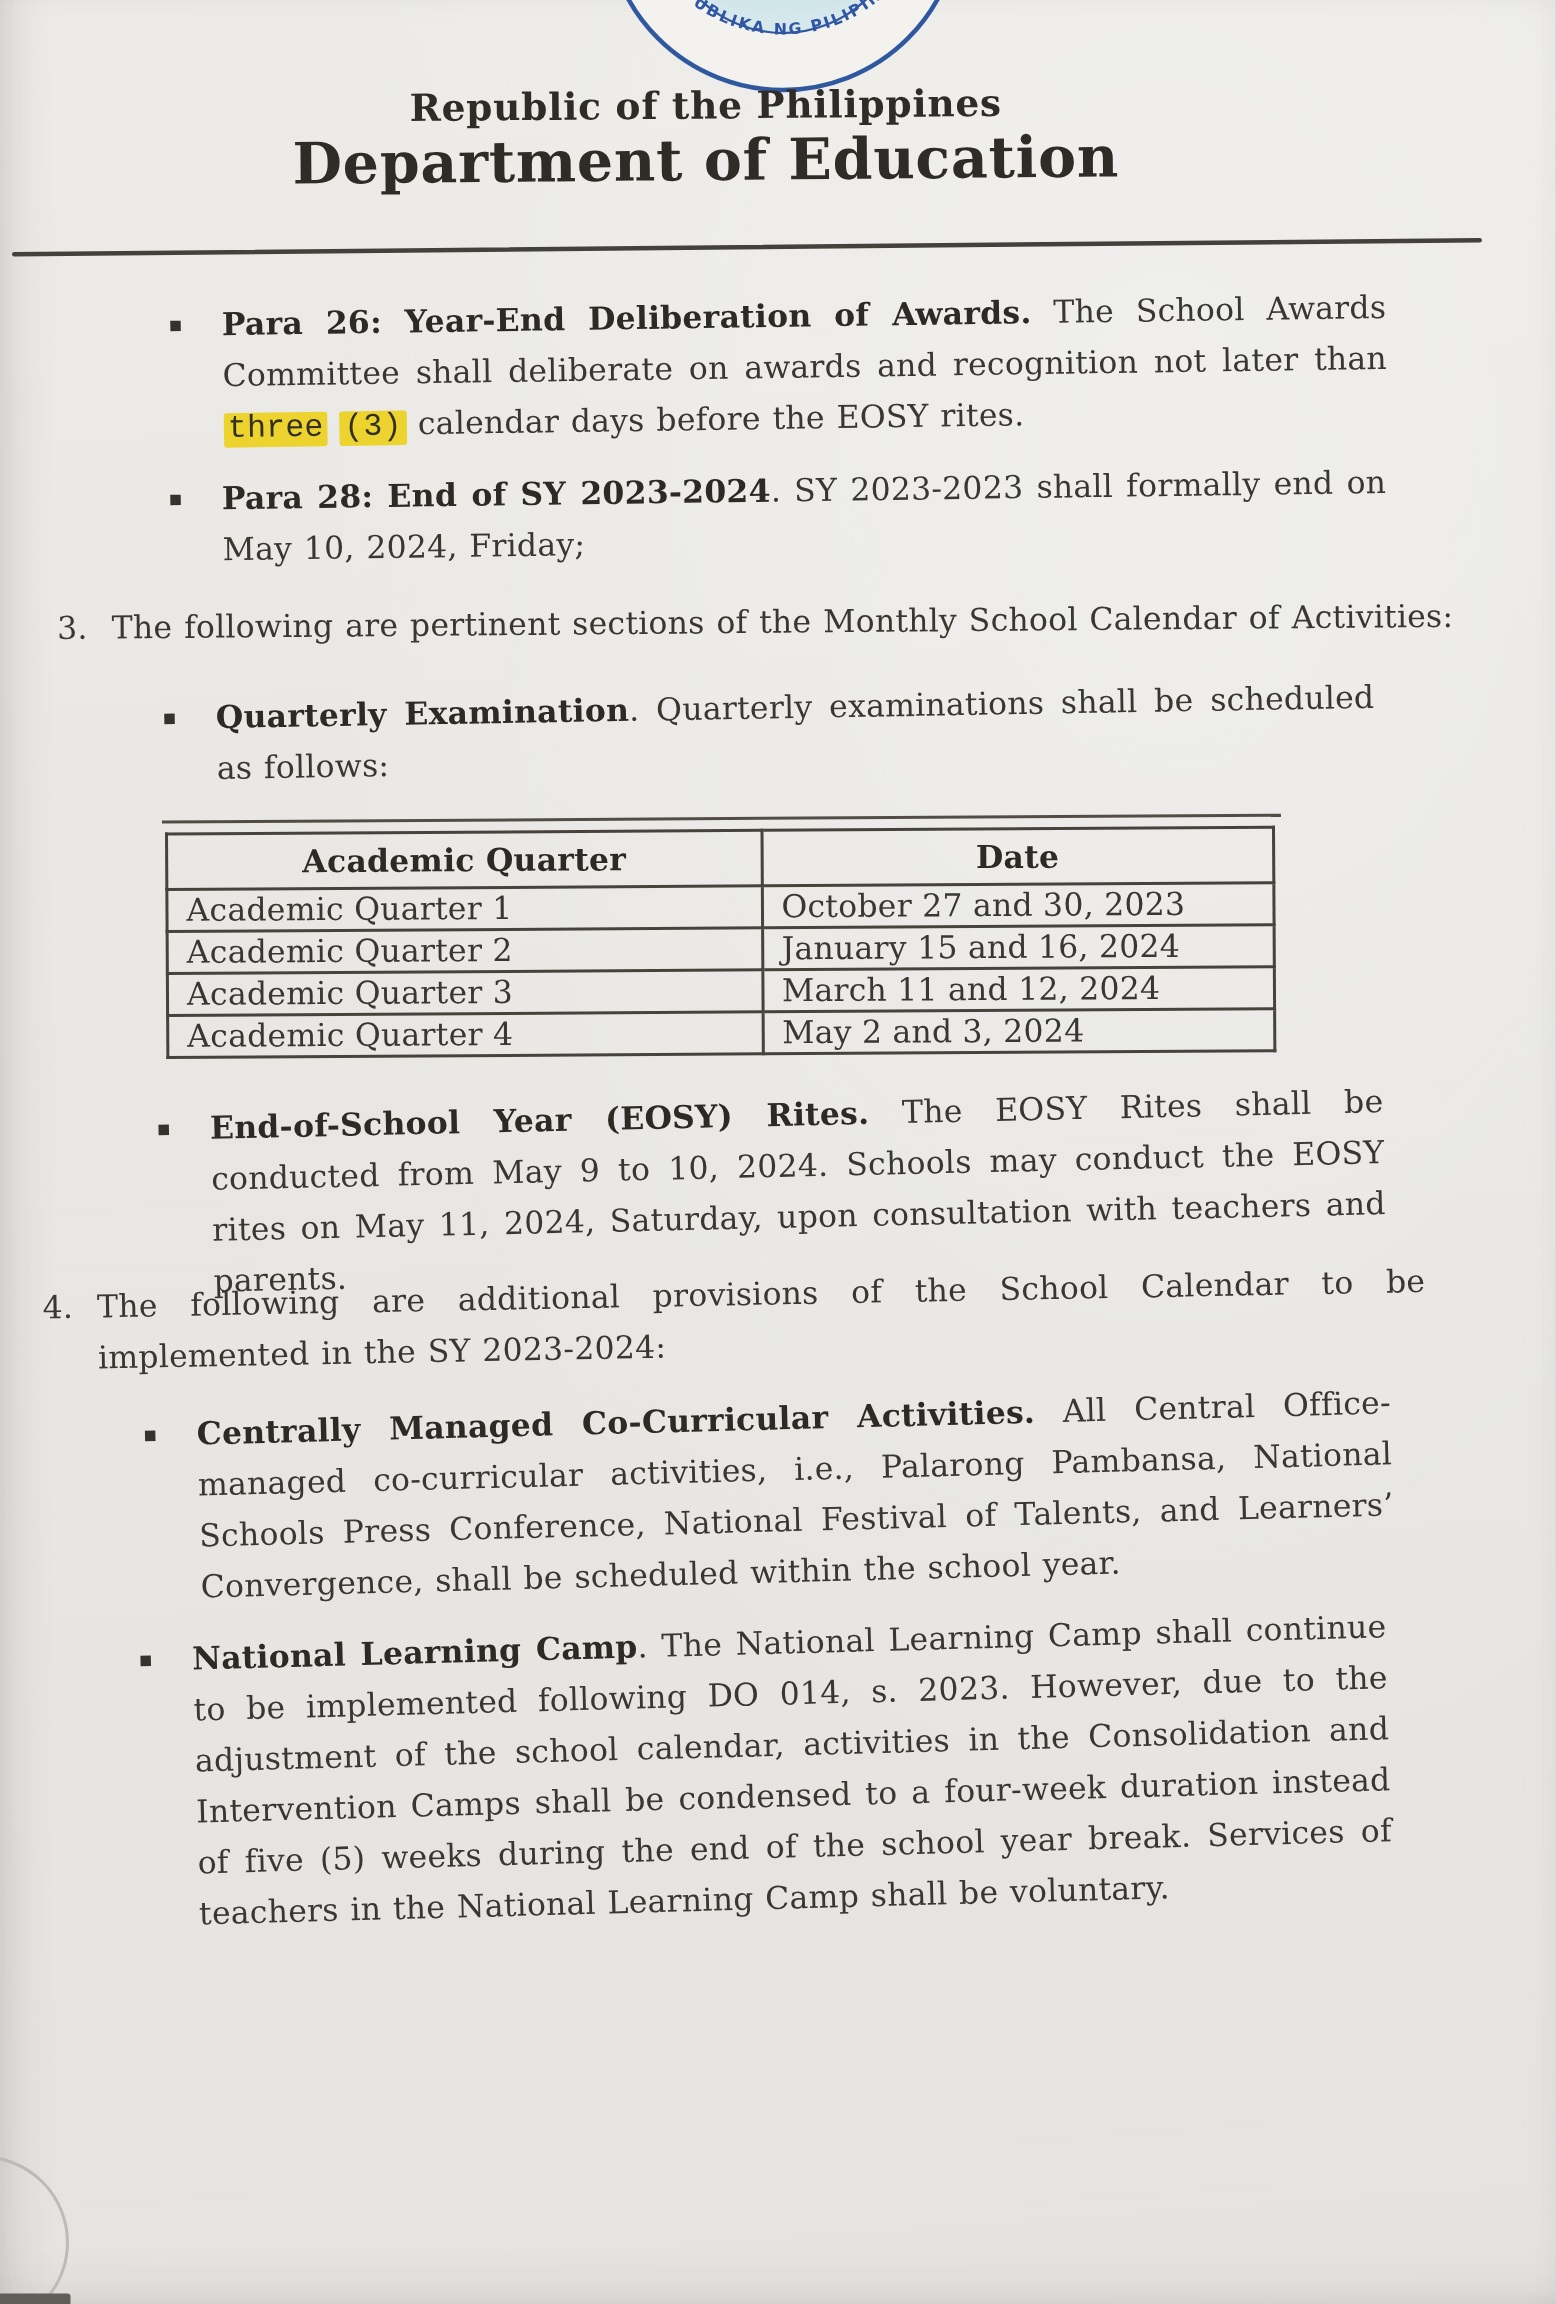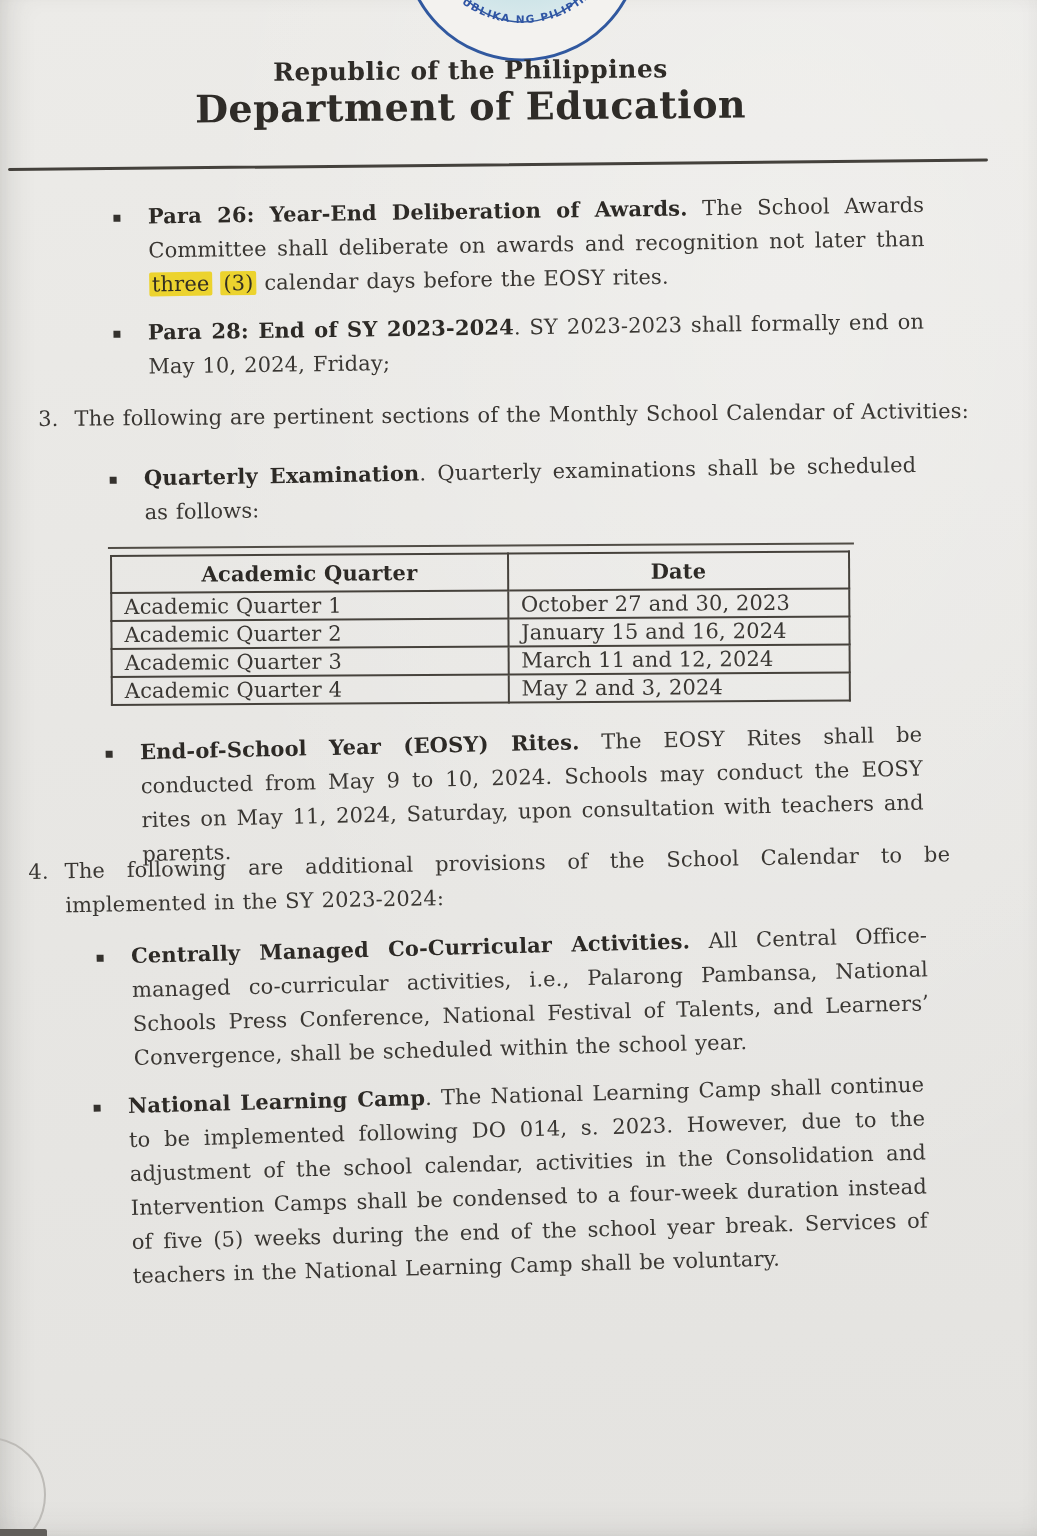--- a/index.html
+++ b/index.html
@@ -33,21 +33,21 @@
   
   .sect{position:absolute;font-size:21px;line-height:34px;letter-spacing:.15px;
     word-spacing:1px;text-align:justify;transform-origin:left top;}
   .row{display:flex;align-items:flex-start;}
   .marker{flex:0 0 auto;font-size:14px;line-height:34px;color:#35322e;}
   .bullet-gap{width:26px;flex:0 0 auto;}
   .num{flex:0 0 auto;font-size:21px;}
   .num-gap{width:16px;flex:0 0 auto;}
   .txt{flex:1 1 auto;}
   .b{font-weight:bold;color:#2d2a26;}
-  mark.hl{background:#ecd32e;color:#332f22;padding:0 3px;border-radius:2px;}
+  mark.hl{background:#ecd32e;color:#332f22;padding:0 3px;border-radius:2px;font-family:Liberation Mono, monospace;}
   
   .tblwrap{position:absolute;transform-origin:left top;}
   .topline{position:absolute;left:-2px;top:-8px;width:746px;height:2px;background:#514d46;}
   table.cal{border-collapse:collapse;width:740px;font-size:21px;color:#3a3733;
     letter-spacing:.15px;}
   table.cal th,table.cal td{border:2px solid #46423c;}
   table.cal th{font-weight:bold;text-align:center;height:33px;color:#2d2a26;}
   table.cal td{height:26px;padding:0 12px;text-align:left;}
   .colq{width:398px;}
   .cold{width:342px;}

